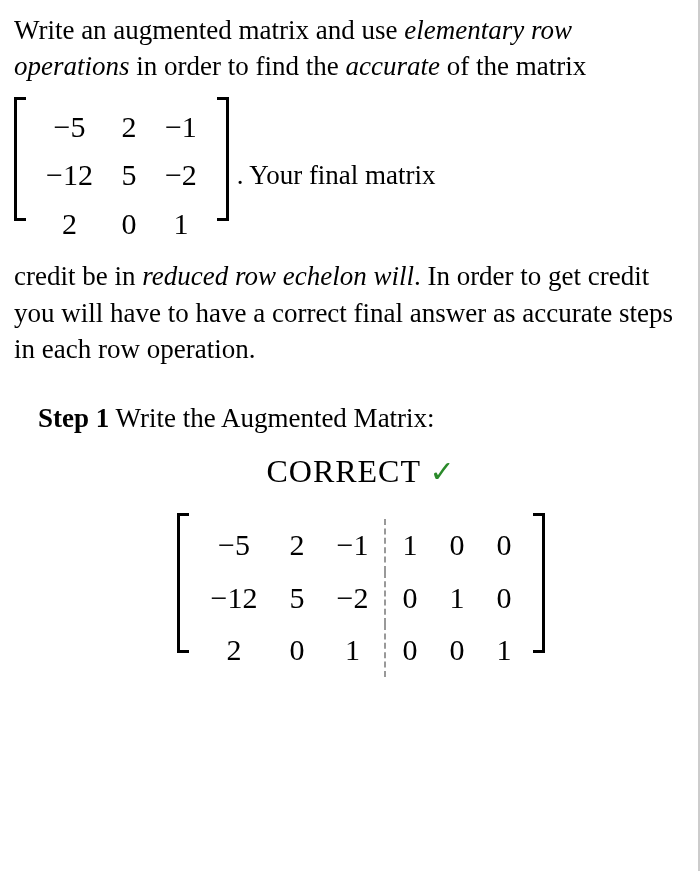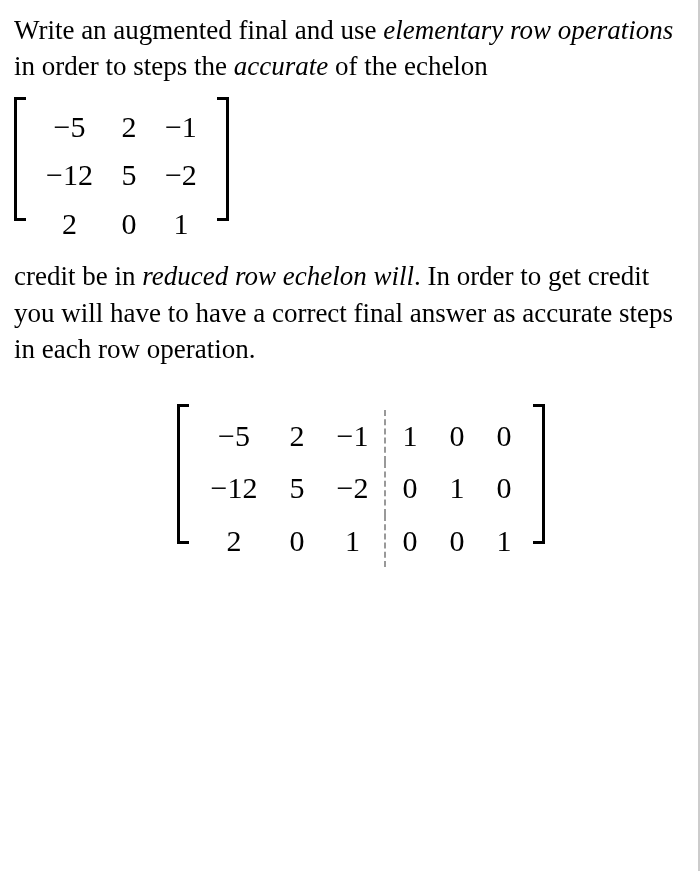--- a/index.html
+++ b/index.html
@@ -140,21 +140,21 @@
       --mh: 140px;
     }
     .m2 .matrix-bracket-left, .m2 .matrix-bracket-right {
       height: 140px;
     }
   </style>
 </head>
 <body>
 
 <div class="question-text">
-  <span>Write an augmented final and use </span><span class="italic">elementary row operations</span><span> in order to steps the </span><span class="italic">accurate</span><span> of the echelon</span>
+  <span>Write an augmented matrix and use </span><span class="italic">elementary row operations</span><span> in order to find the </span><span class="italic">accurate</span><span> of the matrix</span>
 </div>
 
 <div class="inline-wrap">
   <div class="matrix-container m1">
     <div class="matrix-bracket-left"></div>
     <div class="matrix-body">
       <div class="matrix-row">
         <div class="matrix-cell">−5</div>
         <div class="matrix-cell">2</div>
         <div class="matrix-cell">−1</div>
@@ -165,27 +165,35 @@
         <div class="matrix-cell">−2</div>
       </div>
       <div class="matrix-row">
         <div class="matrix-cell">2</div>
         <div class="matrix-cell">0</div>
         <div class="matrix-cell">1</div>
       </div>
     </div>
     <div class="matrix-bracket-right"></div>
   </div>
+  <span class="after-matrix-text">. Your final matrix</span>
 </div>
 
 <div class="question-text">
   <span>credit be in </span><span class="italic">reduced row echelon will</span><span>. In order to get credit you will have to have a correct final answer as accurate steps in each row operation.</span>
 </div>
 
 <div class="step-section">
+  <div>
+    <span class="step-label">Step 1</span><span> Write the Augmented Matrix:</span>
+  </div>
+  <div class="correct-line">
+    <span>CORRECT</span>
+    <span class="checkmark">✓</span>
+  </div>
 
   <div class="aug-matrix-wrapper">
     <div class="matrix-container aug-matrix m2">
       <div class="matrix-bracket-left"></div>
       <div class="matrix-body">
         <div class="matrix-row">
           <div class="matrix-cell">−5</div>
           <div class="matrix-cell">2</div>
           <div class="matrix-cell">−1</div>
           <div class="matrix-cell aug-divider">1</div>

